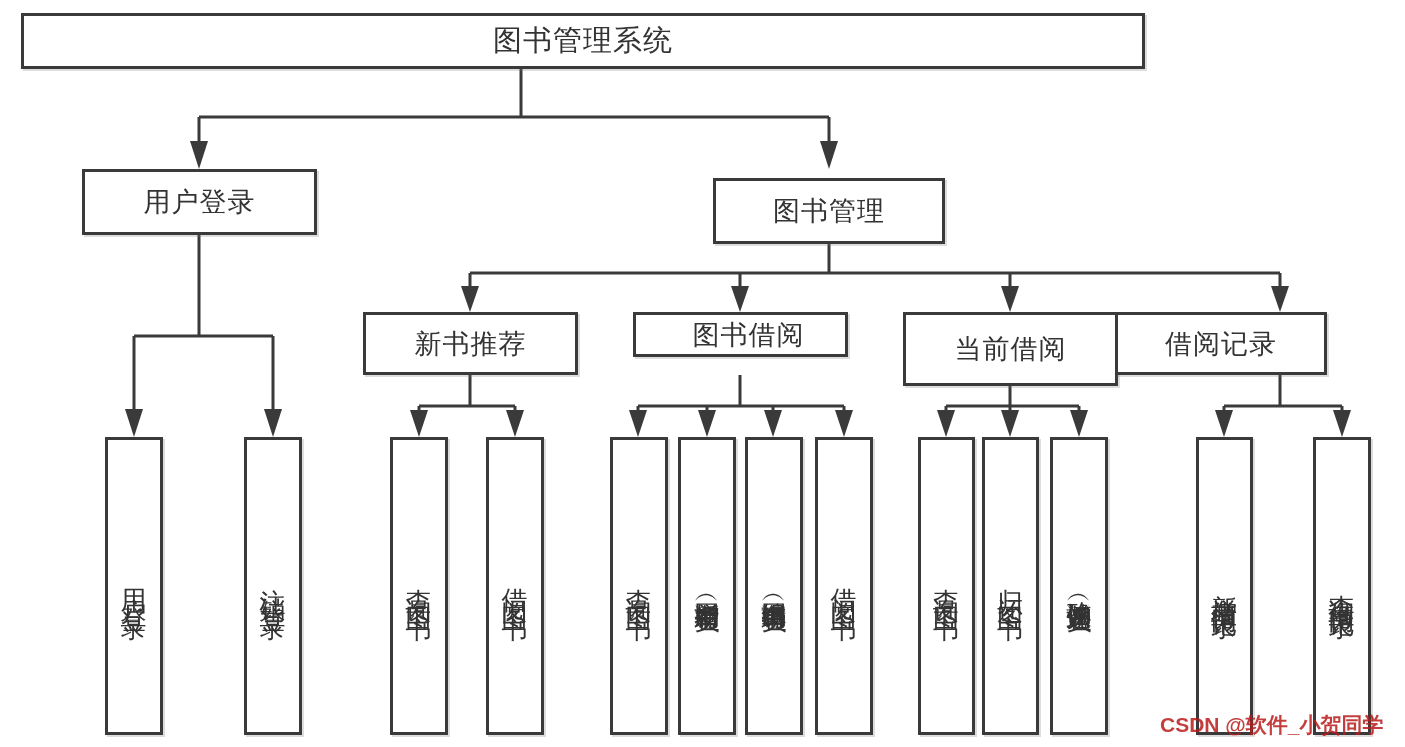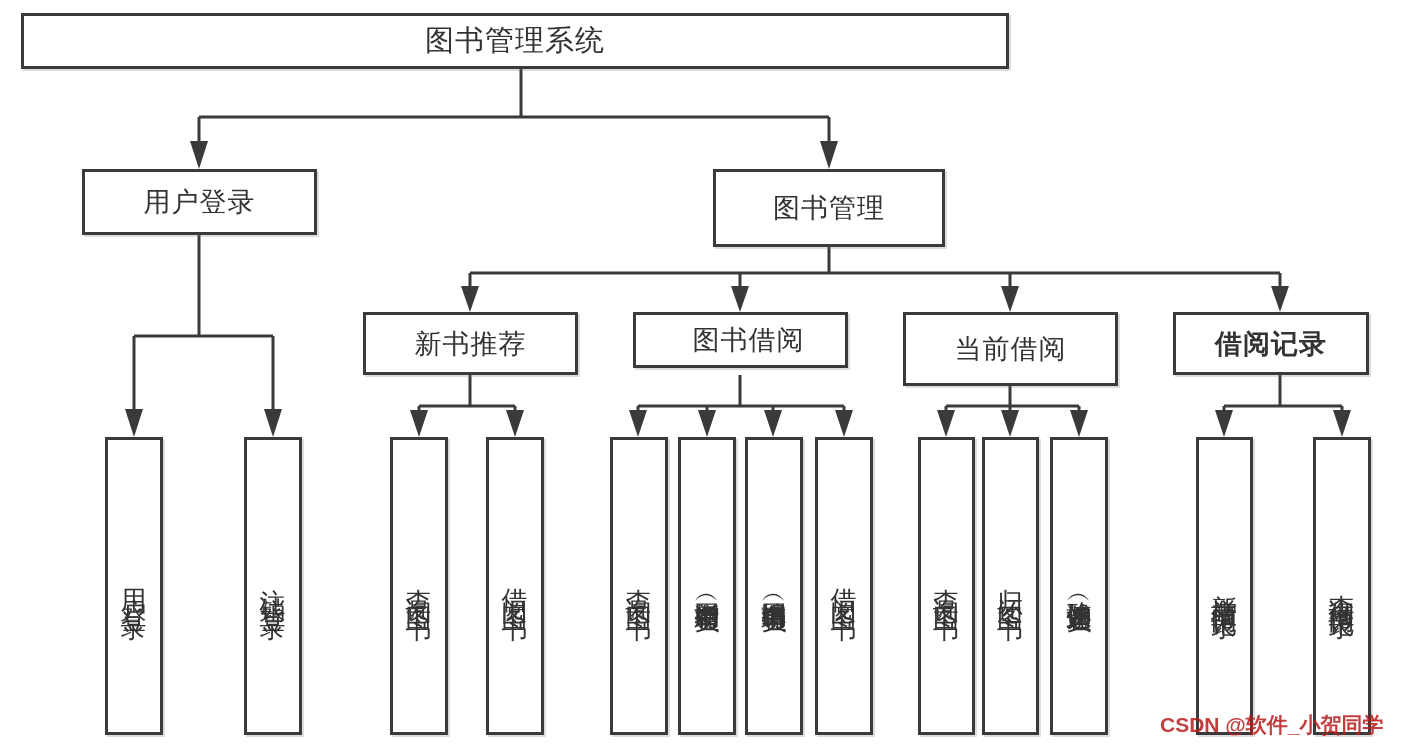--- a/index.html
+++ b/index.html
@@ -114,29 +114,29 @@
       <polygon points="773,437 764,410 782,410"></polygon>
       <polygon points="844,437 835,410 853,410"></polygon>
       <polygon points="946,437 937,410 955,410"></polygon>
       <polygon points="1010,437 1001,410 1019,410"></polygon>
       <polygon points="1079,437 1070,410 1088,410"></polygon>
       <polygon points="1224,437 1215,410 1233,410"></polygon>
       <polygon points="1342,437 1333,410 1351,410"></polygon>
     </g>
   </svg>
 
-  <div class="hbox root" style="left:21px; top:13px; width:988px; height:56px;">图书管理系统</div>
+  <div class="hbox root" style="left:21px; top:13px; width:1124px; height:56px;">图书管理系统</div>
 
   <div class="hbox" style="left:82px; top:169px; width:235px; height:66px;">用户登录</div>
-  <div class="hbox" style="left:713px; top:169px; width:232px; height:78px;text-align:center;">图书管理</div>
+  <div class="hbox" style="left:713px; top:178px; width:232px; height:66px;text-align:center;">图书管理</div>
 
   <div class="hbox" style="left:363px; top:312px; width:215px; height:63px;">新书推荐</div>
-  <div class="hbox" style="left:633px; top:312px; width:215px; height:56px;padding-left:16px;">图书借阅</div>
+  <div class="hbox" style="left:633px; top:312px; width:215px; height:45px;padding-left:16px;">图书借阅</div>
   <div class="hbox" style="left:903px; top:312px; width:215px; height:74px;">当前借阅</div>
-  <div class="hbox" style="left:1173px; top:312px; width:196px; height:63px;font-weight:bold;">借阅记录</div>
+  <div class="hbox" style="left:1115px; top:312px; width:212px; height:63px;">借阅记录</div>
 
   <div class="vbox" style="left:105px;">
     <span class="vtext sp8">用户登录</span>
   </div>
   <div class="vbox" style="left:244px;">
     <span class="vtext sp8">注销登录</span>
   </div>
 
   <div class="vbox" style="left:390px;">
     <span class="vtext sp8">查询图书</span>

